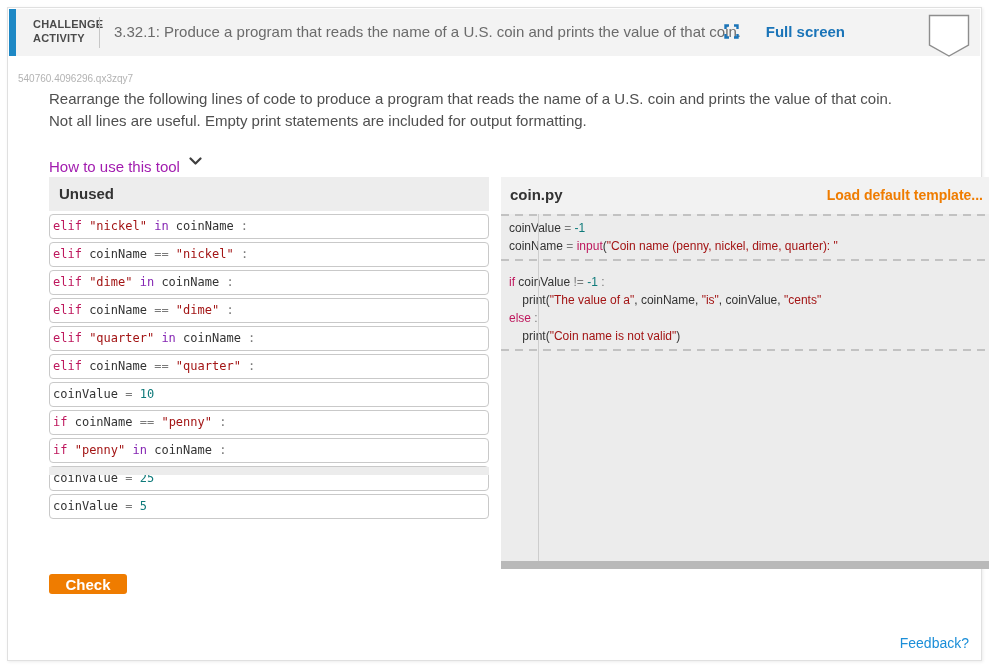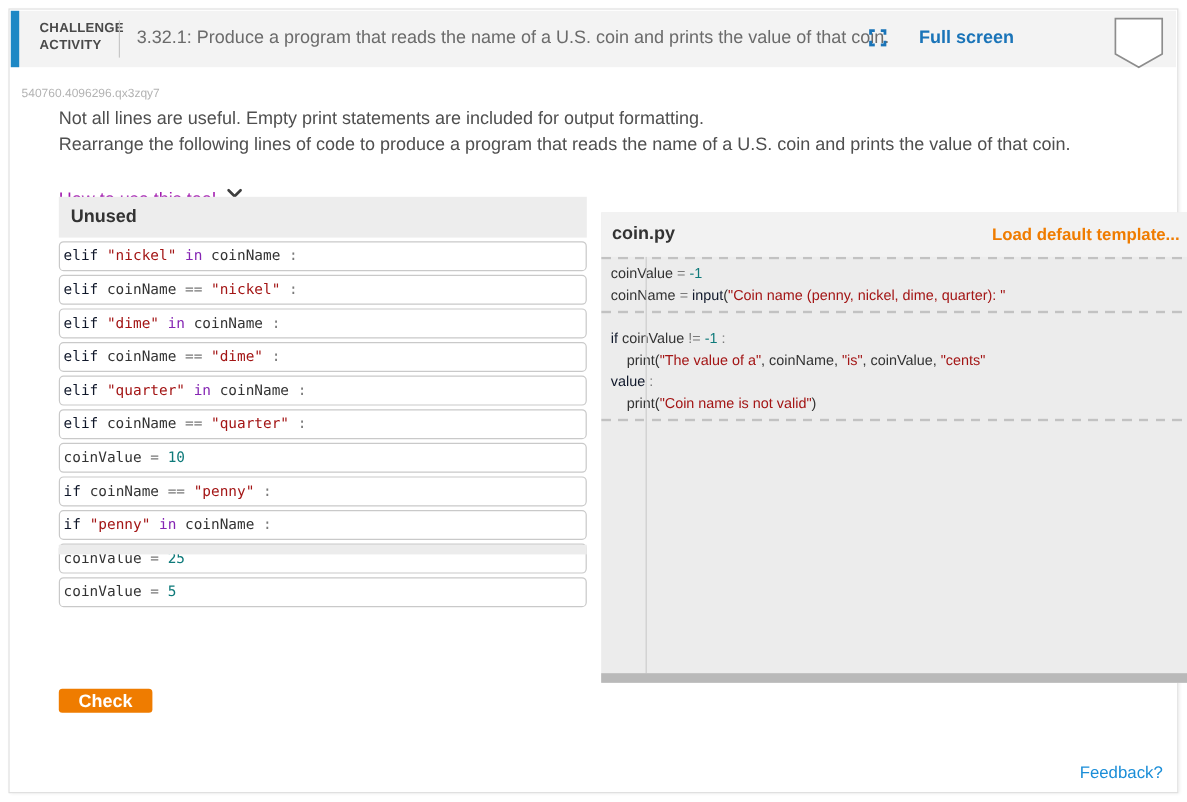--- a/index.html
+++ b/index.html
@@ -17,21 +17,21 @@
   .title { position:absolute; left:105px; top:14px; font-size:15px; color:#6b6b6b; white-space:nowrap; }
   .fullscreen { position:absolute; right:135px; top:14px; display:flex; align-items:center; gap:7px; cursor:pointer; }
   .fullscreen span { font-size:15px; font-weight:bold; color:#1a74b8;padding-left:20px; }
   .bookmark-wrap { position:absolute; right:10px; top:5px; }
   
   .activity-id { position:absolute; left:10px; top:65px; font-size:10px; color:#b3b3b3; }
   .instructions { position:absolute; left:41px; top:80px; width:910px; font-size:15px; color:#4f4f4f; line-height:22px; }
   .howto { position:absolute; left:41px; top:140px; display:flex; align-items:center; gap:9px; cursor:pointer; }
   .howto span { font-size:15px; color:#a21caf;margin-top:10px; }
   
-  .unused-panel { position:absolute; left:41px; top:156px; width:440px; height:298px; }
+  .unused-panel { position:absolute; left:41px; top:169px; width:440px; height:298px; }
   .panel-header { height:34px; background:#ededed; line-height:34px; padding-left:10px; font-size:15px; font-weight:bold; color:#333; }
   .unused-list { padding-top:3px; }
   .unused-line {
     height:25px; margin-bottom:3px; background:#fff; border:1px solid #c9c9c9; border-radius:4px;
     font-family:"DejaVu Sans Mono", monospace; font-size:12px; line-height:23px; padding-left:3px;
     white-space:pre; color:#333; cursor:grab; overflow:hidden;
   }
   .left-scroll { position:absolute; left:0; bottom:0; width:100%; height:8px; background:#ececec; }
   
   .editor-panel { position:absolute; left:493px; top:169px; width:490px; height:392px; background:#ececec; }
@@ -42,21 +42,21 @@
   .indent-guide { position:absolute; left:37px; top:0; bottom:0; width:1px; background:#cdcdcd; }
   .dashed { height:2px; background:repeating-linear-gradient(90deg,#c2c2c2 0 8px, transparent 8px 14px); }
   .gap8 { height:9px; }
   .code-block { padding:3px 0 4px 0; }
   .editor-line {
     font-family:Liberation Sans, sans-serif; font-size:12px; line-height:18px;
     padding-left:8px; white-space:pre; color:#333; cursor:grab;
   }
   .editor-scrollbar { position:absolute; left:0; bottom:0; width:100%; height:8px; background:#b9b9b9; }
   
-  .tok-kw { color:#0f172a; }
+  .tok-kw { color:#be185d; }
   .tok-opkw { color:#8526b3; }
   .tok-str { color:#a31515; }
   .tok-num { color:#0e7a7a; }
   .tok-op { color:#7a7a7a; }
   .tok-plain { color:#333; }
   
   .check {
     position:absolute; left:41px; top:566px; width:78px; height:20px;
     background:#ef7c00; border:none; border-radius:3px; color:#fff; font-family:"Liberation Sans", sans-serif;
     font-size:15px; font-weight:bold; cursor:pointer;
@@ -85,22 +85,22 @@
     <div class="bookmark-wrap">
       <svg width="42" height="46" viewBox="0 0 42 46">
         <path d="M1.5 1.5 H40.5 V31 L21 42 L1.5 31 Z" fill="#ffffff" stroke="#8d8d8d" stroke-width="1.4"></path>
       </svg>
     </div>
   </div>
 
   <div class="activity-id">540760.4096296.qx3zqy7</div>
 
   <div class="instructions">
+    <div>Rearrange the following lines of code to produce a program that reads the name of a U.S. coin and prints the value of that coin.</div>
     <div>Not all lines are useful. Empty print statements are included for output formatting.</div>
-    <div>Rearrange the following lines of code to produce a program that reads the name of a U.S. coin and prints the value of that coin.</div>
   </div>
 
   <div class="howto">
     <span>How to use this tool</span>
     <svg width="13" height="9" viewBox="0 0 13 9">
       <polyline points="1.5,1.5 6.5,6.5 11.5,1.5" fill="none" stroke="#3f3f3f" stroke-width="2.2" stroke-linecap="round" stroke-linejoin="round"></polyline>
     </svg>
   </div>
 
   <div class="unused-panel">
@@ -133,21 +133,21 @@
       <div class="dashed"></div>
       <div class="code-block">
           <div class="editor-line"><span class="tok-plain">coinValue </span><span class="tok-op">= </span><span class="tok-num">-1</span></div>
           <div class="editor-line"><span class="tok-plain">coinName </span><span class="tok-op">= </span><span class="tok-kw">input</span><span class="tok-plain">(</span><span class="tok-str">"Coin name (penny, nickel, dime, quarter): "</span></div>
         </div>
       <div class="dashed"></div>
       <div class="gap8"></div>
       <div class="code-block">
           <div class="editor-line"><span class="tok-kw">if </span><span class="tok-plain">coinValue </span><span class="tok-op">!= </span><span class="tok-num">-1</span><span class="tok-plain"> </span><span class="tok-op">:</span></div>
           <div class="editor-line"><span class="tok-plain">    print(</span><span class="tok-str">"The value of a"</span><span class="tok-plain">, coinName, </span><span class="tok-str">"is"</span><span class="tok-plain">, coinValue, </span><span class="tok-str">"cents"</span></div>
-          <div class="editor-line"><span class="tok-kw">value</span><span class="tok-plain"> </span><span class="tok-op">:</span></div>
+          <div class="editor-line"><span class="tok-kw">else</span><span class="tok-plain"> </span><span class="tok-op">:</span></div>
           <div class="editor-line"><span class="tok-plain">    print(</span><span class="tok-str">"Coin name is not valid"</span><span class="tok-plain">)</span></div>
         </div>
       <div class="dashed"></div>
     </div>
     <div class="editor-scrollbar"></div>
   </div>
 
   <button class="check">Check</button>
 
   <a class="feedback">Feedback?</a>

